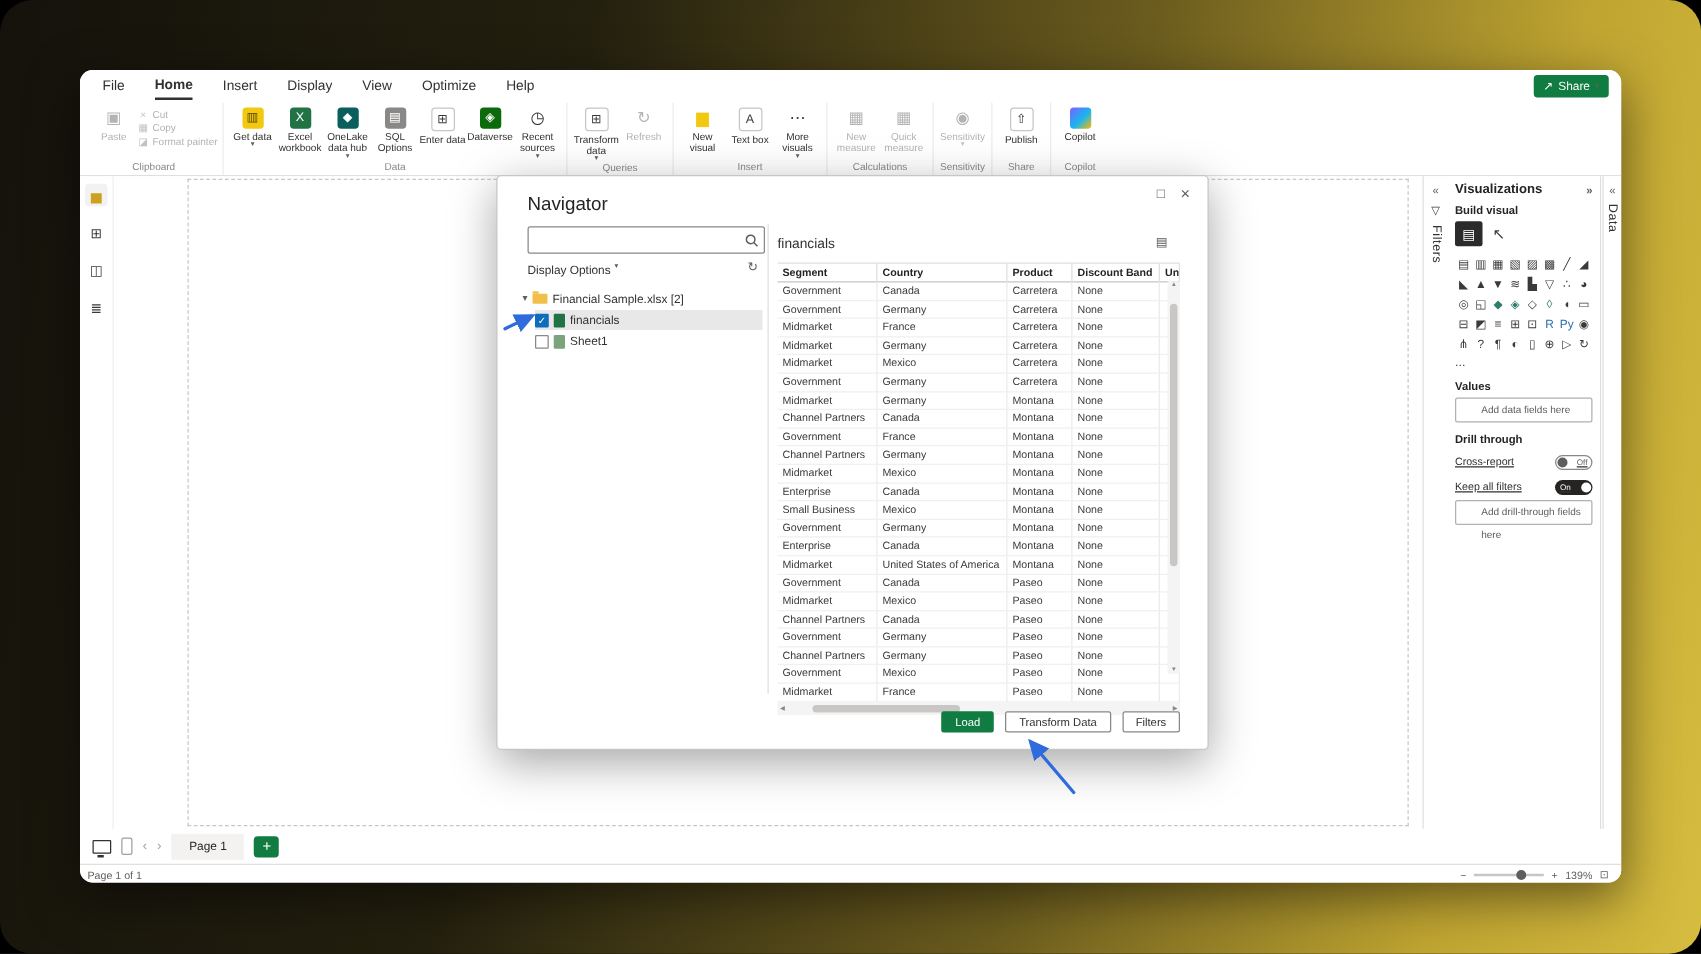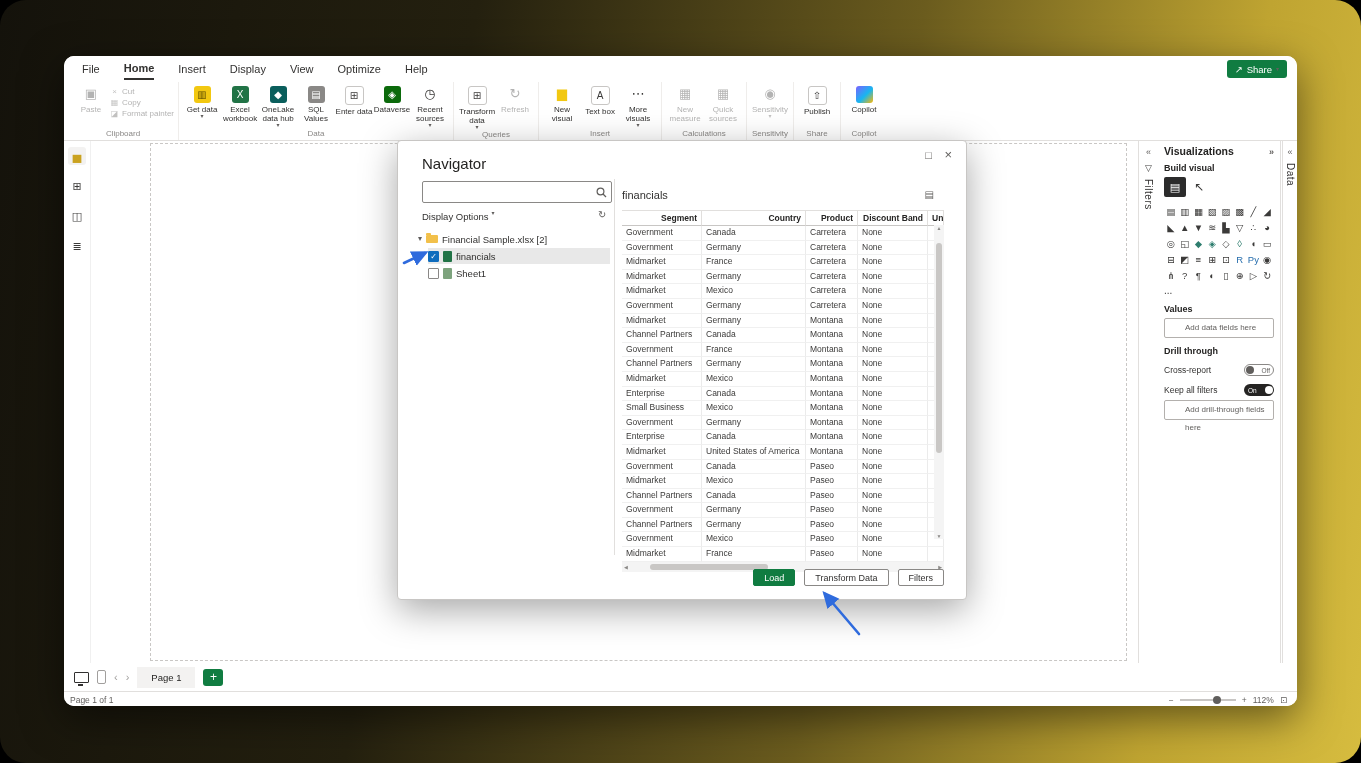--- a/index.html
+++ b/index.html
@@ -44,21 +44,21 @@
   .vizhdr{display:flex;justify-content:space-between;align-items:flex-end;font-size:10.5px;font-weight:700;color:#252423;}
   .buildlbl{font-size:9px;font-weight:700;color:#252423;margin-top:6px;}
   .buildrow{display:flex;align-items:center;gap:8px;margin-top:4px;}
   .bsel{width:22px;height:20px;background:#2b2b2b;color:#fff;border-radius:2px;display:flex;align-items:center;justify-content:center;font-size:11px;cursor:pointer;}
   .bptr{font-size:12px;color:#3b3a39;cursor:pointer;}
   .vgrid{display:grid;grid-template-columns:repeat(8,1fr);margin-top:6px;}
   .vic{height:16px;display:flex;align-items:center;justify-content:center;font-size:9.5px;color:#3b3a39;cursor:pointer;}
   .moredots{font-size:10px;color:#3b3a39;margin:2px 0 4px;cursor:pointer;}
   .seclbl{font-size:9px;font-weight:700;color:#252423;margin-top:8px;}
   .fieldbox{margin-top:4px;height:18px;line-height:18px;border:1px solid #b3b0ad;border-radius:2px;font-size:8px;color:#605e5c;padding-left:20px;cursor:pointer;}
-  .togglerow{display:flex;justify-content:space-between;align-items:center;margin-top:8px;font-size:8.5px;color:#323130;}
+  .togglerow{display:flex;justify-content:space-between;align-items:flex-start;margin-top:8px;font-size:8.5px;color:#323130;text-decoration:underline;}
   .tgl{width:30px;height:12px;border-radius:7px;display:flex;align-items:center;font-size:6.5px;cursor:pointer;box-sizing:border-box;}
   .tgl.off{border:1px solid #8a8886;color:#605e5c;justify-content:space-between;padding:0 3px 0 1px;}
   .tgl.off .dot{width:8px;height:8px;border-radius:50%;background:#605e5c;}
   .tgl.on{background:#252423;color:#fff;justify-content:space-between;padding:0 1px 0 4px;}
   .tgl.on .dot{width:8px;height:8px;border-radius:50%;background:#fff;}
   
   .tabbar{height:28px;display:flex;align-items:center;gap:8px;padding-left:10px;background:#fff;}
   .monitor{width:13px;height:9px;border:1.5px solid #323130;border-radius:1px;position:relative;cursor:pointer;}
   .monitor:after{content:"";position:absolute;left:3px;bottom:-4px;width:5px;height:2px;background:#323130;}
   .phone{width:7px;height:12px;border:1.2px solid #a19f9d;border-radius:2px;cursor:pointer;}
@@ -86,21 +86,21 @@
   .treerow.sel{background:#e8e8e8;}
   .cb{width:11px;height:11px;border:1px solid #8a8886;border-radius:1px;box-sizing:border-box;background:#fff;display:flex;align-items:center;justify-content:center;font-size:8px;color:#fff;}
   .cb.checked{background:var(--sel,#0f6cbd);border-color:var(--sel,#0f6cbd);}
   .sheetic{width:9px;height:11px;border-radius:1px;}
   .divline{position:absolute;left:216px;top:38px;bottom:44px;border-left:1px solid #e1dfdd;}
   .pane{position:absolute;left:224px;top:48px;width:322px;}
   .ptitle{font-size:11px;color:#323130;}
   .psheetic{position:absolute;right:10px;top:0;font-size:10px;color:#605e5c;cursor:pointer;}
   .ptable{position:relative;margin-top:9px;border-top:1px solid #e1dfdd;}
   .pvhead,.pvrow{display:grid;grid-template-columns:80px 104px 52px 70px 16px;}
-  .pvhead > div{font-size:8.5px;font-weight:700;color:#252423;padding:2px 4px;border-right:1px solid #e1dfdd;border-bottom:1px solid #c8c6c4;white-space:nowrap;overflow:hidden;text-align:right;}
+  .pvhead > div{font-size:8.5px;font-weight:700;color:#252423;padding:2px 4px;border-right:1px solid #e1dfdd;border-bottom:1px solid #c8c6c4;white-space:nowrap;overflow:hidden;}
   .pvrow > div{font-size:8.5px;color:#3b3a39;padding:1px 4px;height:11.6px;line-height:11.6px;border-right:1px solid #ebebeb;border-bottom:1px solid #f0f0f0;white-space:nowrap;overflow:hidden;}
   .vsb{position:absolute;right:0;top:14px;width:10px;height:314px;background:#f4f4f4;display:flex;flex-direction:column;align-items:center;justify-content:space-between;font-size:5px;color:#8a8886;}
   .vsb .thumb{position:absolute;top:18px;left:2px;width:6px;height:210px;background:#c9c7c5;border-radius:3px;}
   .hsb{position:relative;margin-top:0;height:10px;width:322px;background:#f4f4f4;display:flex;align-items:center;justify-content:space-between;font-size:5px;color:#8a8886;padding:0 2px;box-sizing:border-box;}
   .hsb .thumb{position:absolute;left:28px;top:2px;width:118px;height:6px;background:#c9c7c5;border-radius:3px;}
   .dbtns{position:absolute;right:22px;bottom:13px;display:flex;gap:9px;align-items:flex-end;}
   .btn{height:17px;font-size:9px;display:flex;align-items:center;justify-content:center;padding:0 10px;border-radius:2px;cursor:pointer;box-sizing:border-box;}
   .btn.primary{background:var(--accent,#107c41);color:#fff;border:1px solid var(--accent,#107c41);}
   .btn.sec{background:#fff;color:#323130;border:1px solid #8a8886;}
   .arrow-svg{position:absolute;z-index:60;pointer-events:none;}
@@ -163,21 +163,21 @@
             <span class="ric" style="background:#217346;">X</span>
             <span>Excel workbook</span>
           </div>
           <div class="rbtn">
             <span class="ric" style="background:#0a5e5c;">◆</span>
             <span>OneLake data hub</span>
               <span class="caret">▾</span>
           </div>
           <div class="rbtn">
             <span class="ric" style="background:#8a8886;">▤</span>
-            <span>SQL Values</span>
+            <span>SQL Options</span>
           </div>
           <div class="rbtn">
             <span class="ric plain">⊞</span>
             <span>Enter data</span>
           </div>
           <div class="rbtn">
             <span class="ric" style="background:#0b6a0b;">◈</span>
             <span>Dataverse</span>
           </div>
           <div class="rbtn">
@@ -224,21 +224,21 @@
       </div>
 
       <div class="rgroup">
         <div class="rrow">
           <div class="rbtn dis">
             <span class="ric noborder">▦</span>
             <span>New measure</span>
           </div>
           <div class="rbtn dis">
             <span class="ric noborder">▦</span>
-            <span>Quick sources</span>
+            <span>Quick measure</span>
           </div>
         </div>
         <div class="glabel">Calculations</div>
       </div>
 
       <div class="rgroup">
         <div class="rrow">
           <div class="rbtn dis">
             <span class="ric noborder">◉</span>
             <span>Sensitivity</span>
@@ -419,21 +419,21 @@
     </div>
 
     <div class="statusbar">
       <span>Page 1 of 1</span>
       <div class="zoomwrap">
         <span>−</span>
         <span class="ztrack">
             <span class="zthumb"></span>
           </span>
         <span>+</span>
-        <span>112%</span>
+        <span>139%</span>
         <span>⊡</span>
       </div>
     </div>
   </div>
 
   <div class="dialog">
     <div class="dtitle">Navigator</div>
     <span class="dmax">□</span>
     <span class="dclose">×</span>
 

